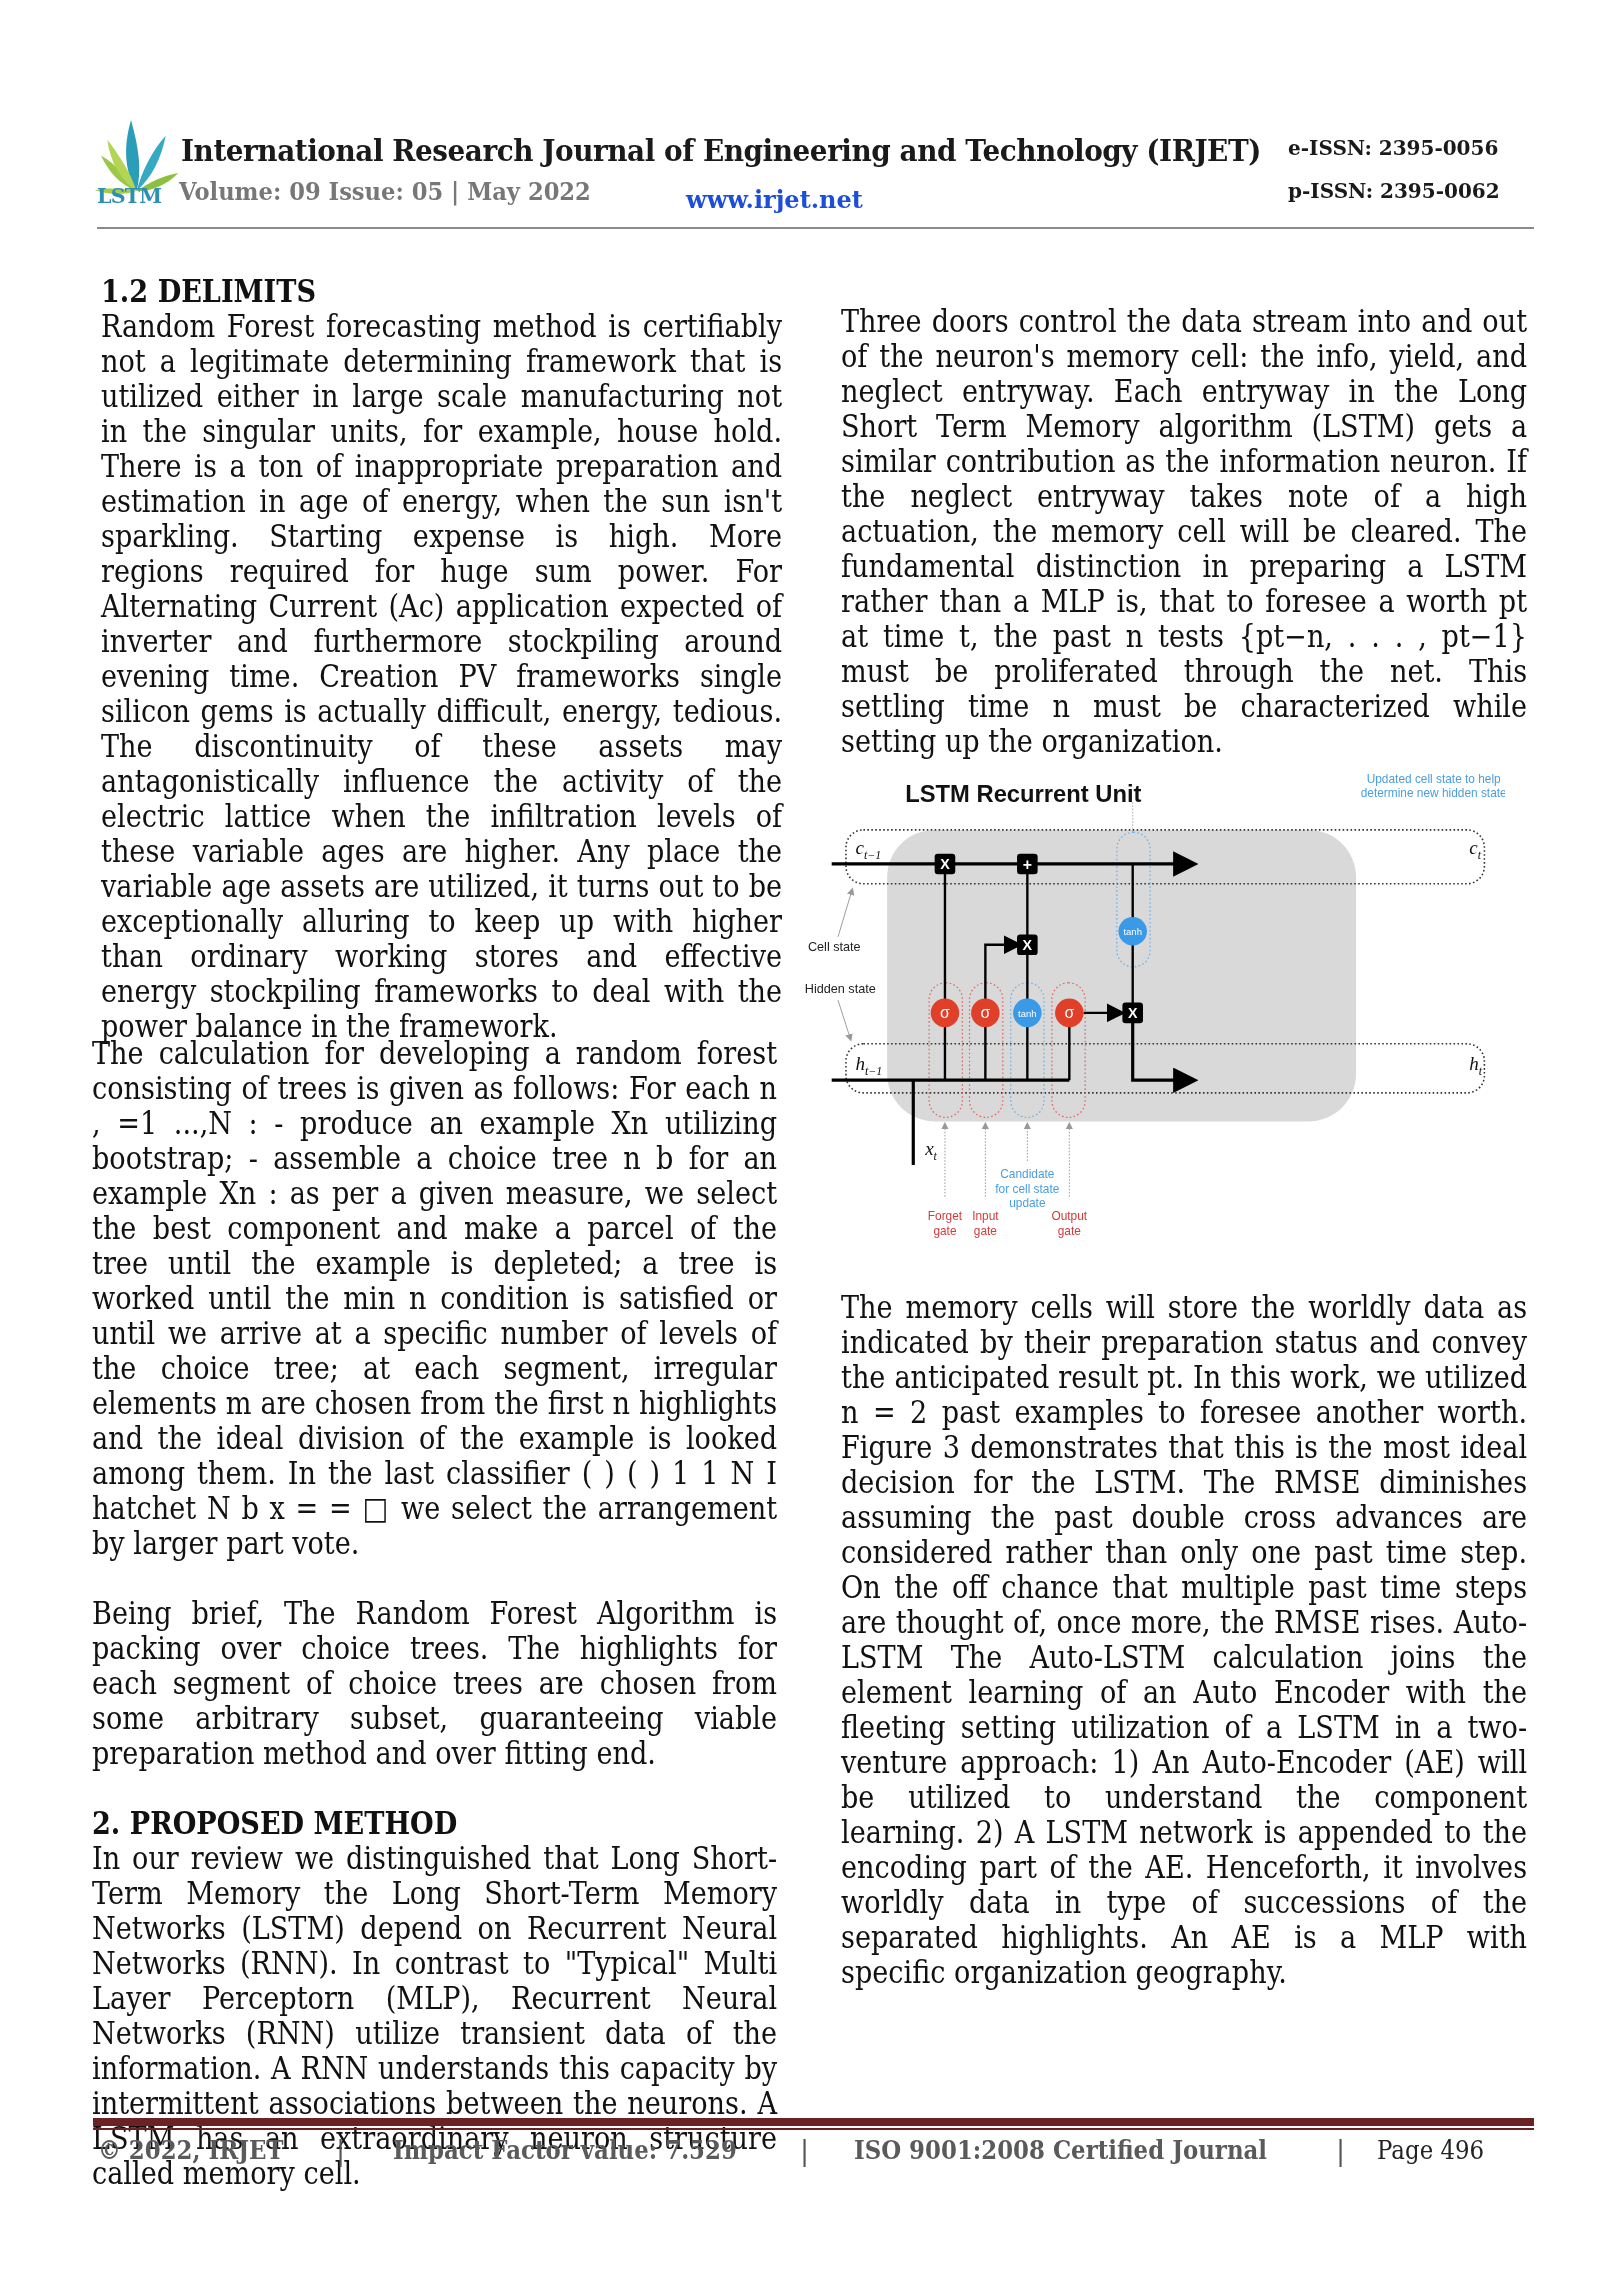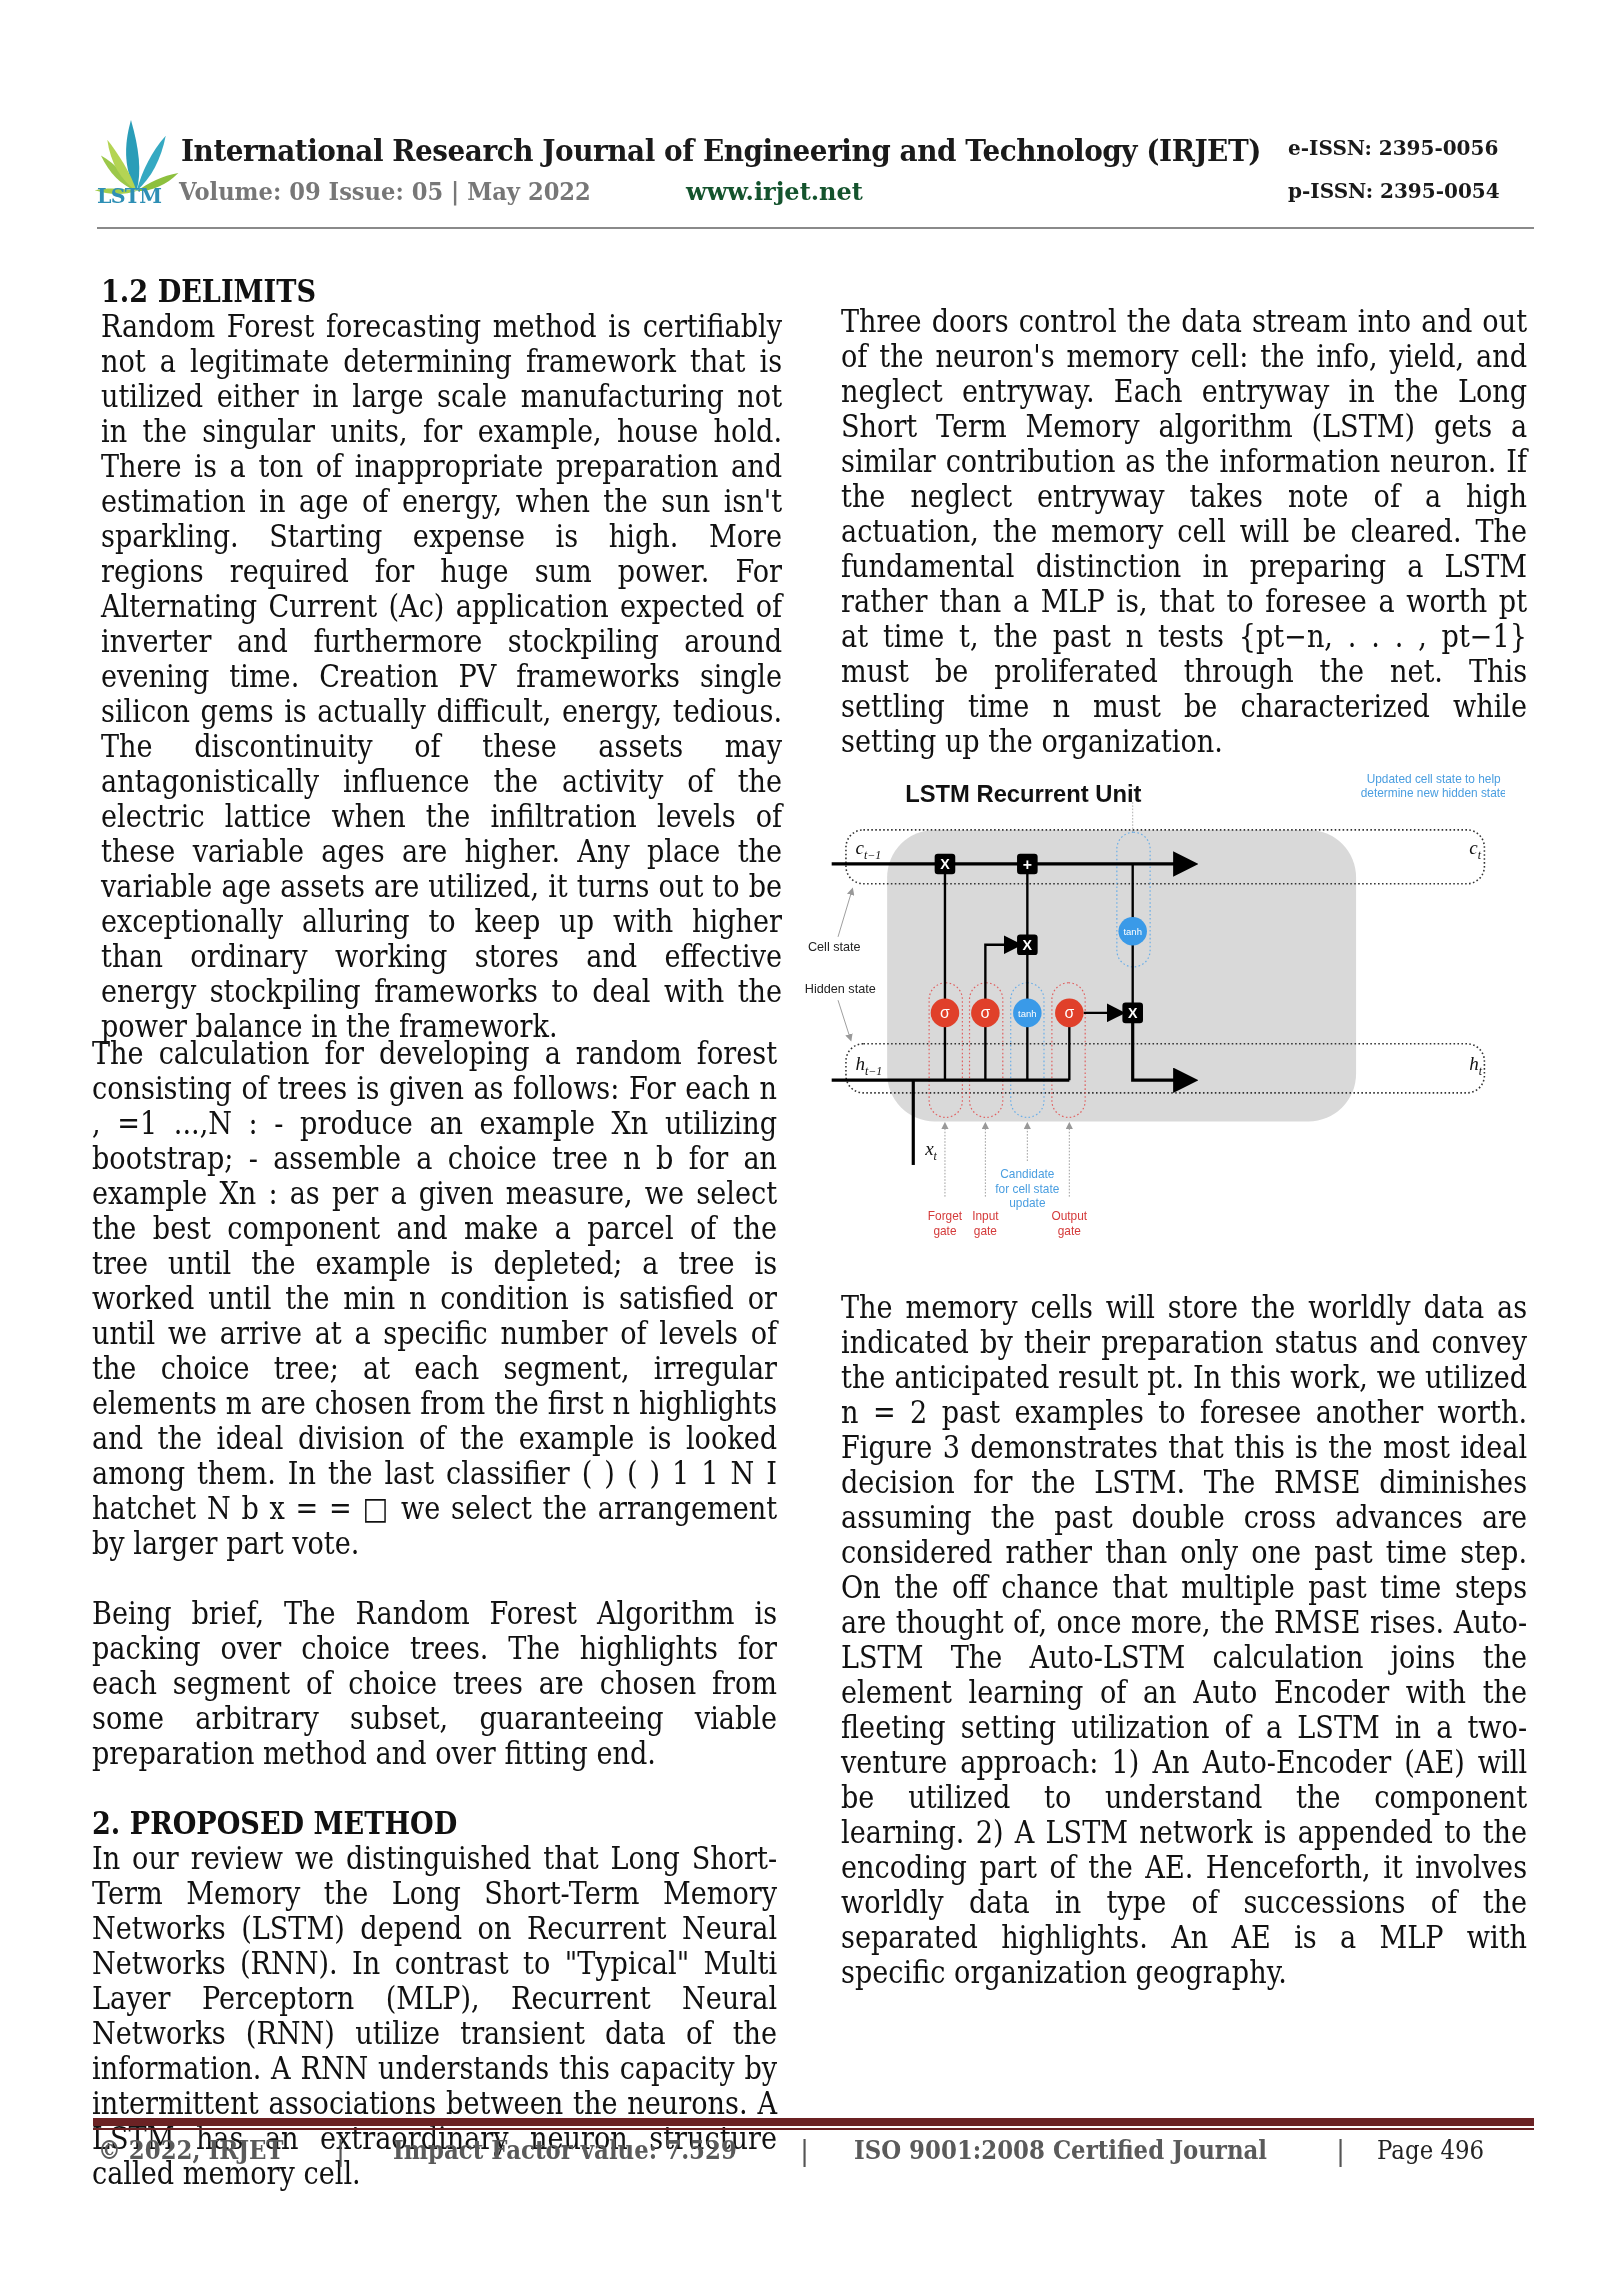--- a/index.html
+++ b/index.html
@@ -3,21 +3,21 @@
 <meta charset="utf-8">
 <style>
   html, body { margin:0; padding:0; background:#ffffff; }
   body { width:1623px; height:2295px; position:relative; overflow:hidden;
          font-family:"DejaVu Serif", "Liberation Serif", serif; color:#111; }
   .abs { position:absolute; }
   .hdr-title { left:181px; top:133px; font-size:30px; font-weight:bold; color:#1a1a1a;
                font-family:"DejaVu Serif", serif; letter-spacing:-0.5px; white-space:nowrap; transform:scaleX(0.93); transform-origin:left top; }
   .hdr-issn { font-size:20px; font-weight:bold; color:#1a1a1a; white-space:nowrap; }
   .hdr-vol { left:179px; top:177px; font-size:24.6px; font-weight:bold; color:#777; white-space:nowrap; transform:scaleX(0.92); transform-origin:left top; }
-  .hdr-url { left:686px; top:177px; font-size:24px; font-weight:bold; color:#14532d; white-space:nowrap; }
+  .hdr-url { left:686px; top:185px; font-size:24px; font-weight:bold; color:#1d4ed8; white-space:nowrap; }
   .logo { left:93px; top:116px; width:87px; height:117px; }
   .logo-text { left:97px; top:184px; font-size:20.6px; font-weight:bold; color:#2e8fb5; font-family:"DejaVu Serif", serif; letter-spacing:-0.8px; }
   .hdr-line { left:97px; top:227px; width:1437px; height:2.4px; background:#8a8a8a; }
 
   .col { position:absolute; font-size:31px; line-height:35px; text-align:justify;
          font-family:"DejaVu Serif", serif; color:#111; }
   .col p { margin:0; }
   .col .h { font-weight:bold; text-align:left; }
   .col .gap { height:35px; }
   .colL { left:101px; top:274px; width:681px; }
@@ -44,21 +44,21 @@
     <path d="M55 95 C48 72 30 45 18 30 C22 60 36 82 55 95Z" fill="#b4d453"></path>
     <path d="M55 95 C70 85 88 75 108 72 C92 88 72 96 55 95Z" fill="#8dc03e"></path>
     <path d="M55 95 C40 92 20 90 2 94 C20 100 40 100 55 95Z" fill="#a5cd4a"></path>
   </svg>
 </div>
 <div class="abs logo-text">LSTM</div>
 <div class="abs hdr-title">International Research Journal of Engineering and Technology (IRJET)</div>
 <div class="abs hdr-issn" style="left:1288px; top:136px;">e-ISSN: 2395-0056</div>
 <div class="abs hdr-vol">Volume: 09 Issue: 05 | May 2022</div>
 <div class="abs hdr-url">www.irjet.net</div>
-<div class="abs hdr-issn" style="left:1288px; top:179px;">p-ISSN: 2395-0054</div>
+<div class="abs hdr-issn" style="left:1288px; top:179px;">p-ISSN: 2395-0062</div>
 <div class="abs hdr-line"></div>
 
 <div class="col colL">
   <p class="h">
       <span class="tx">1.2  DELIMITS</span>
     </p>
   <p>
       <span class="tx">Random Forest forecasting method is certifiably not a legitimate determining framework that is utilized either in large scale manufacturing not in the singular units, for example, house hold. There is a ton of inappropriate preparation and estimation in age of energy, when the sun isn't sparkling. Starting expense is high. More regions required for huge sum power. For Alternating Current (Ac) application expected of inverter and furthermore stockpiling around evening time. Creation PV frameworks single silicon gems is actually difficult, energy, tedious. The discontinuity of these assets may antagonistically influence the activity of the electric lattice when the infiltration levels of these variable ages are higher. Any place the variable age assets are utilized, it turns out to be exceptionally alluring to keep up with higher than ordinary working stores and effective energy stockpiling frameworks to deal with the power balance in the framework.</span>
     </p>
 </div>

